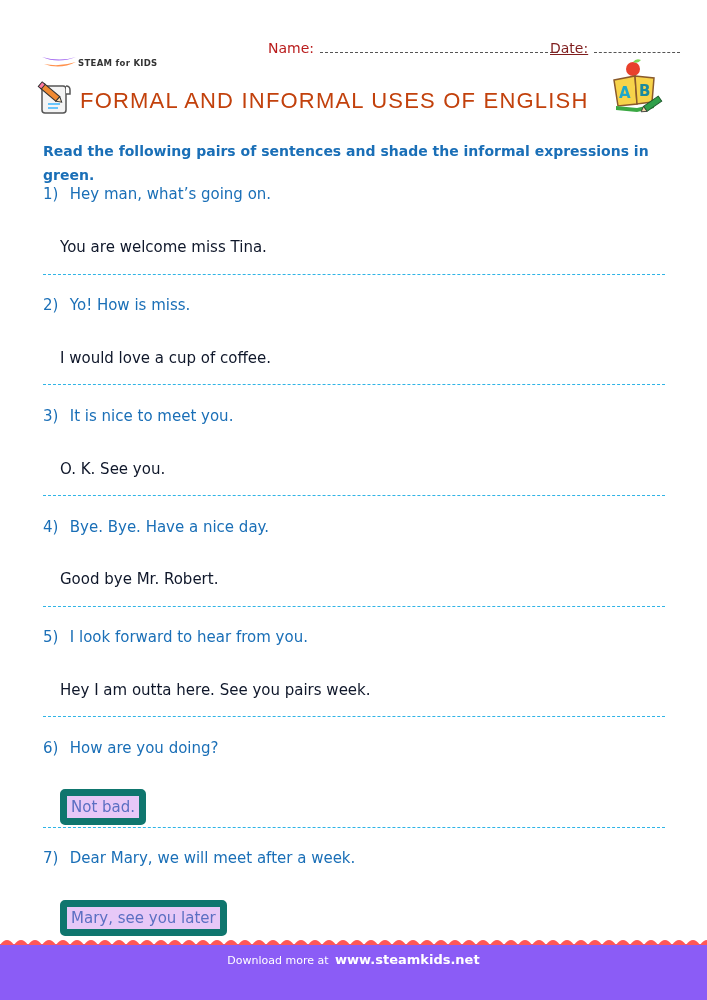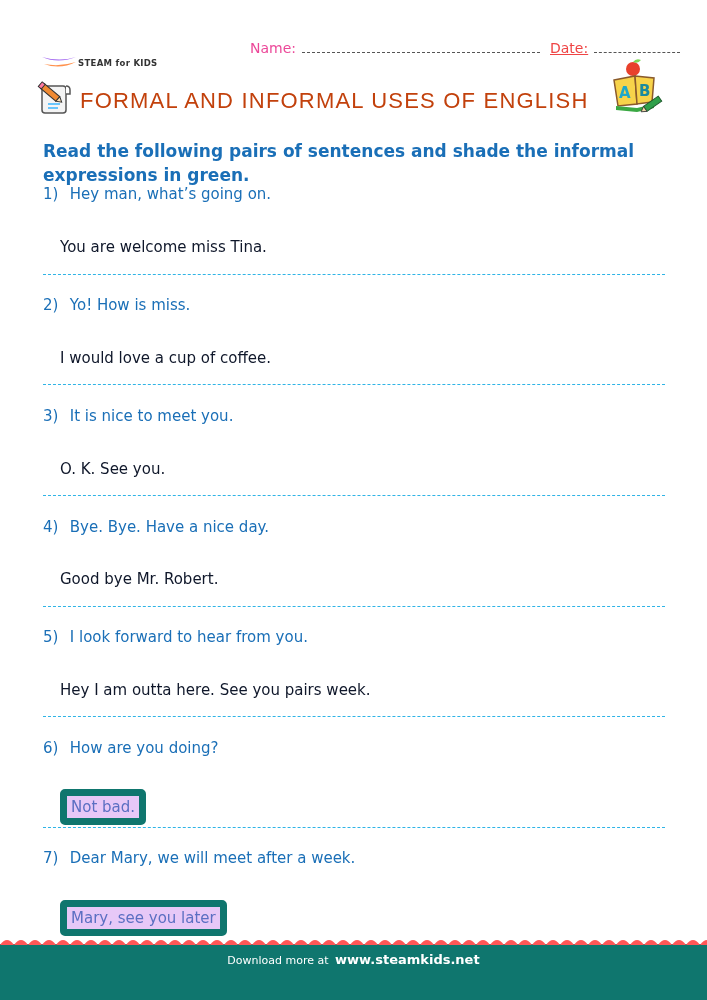--- a/index.html
+++ b/index.html
@@ -6,40 +6,40 @@
     html, body { width: 707px; height: 1000px; background: #ffffff; overflow: hidden; }
     body { position: relative; font-family: "Liberation Sans", sans-serif; }
 
     
     .logo { position: absolute; left: 38px; top: 30px; width: 200px; height: 45px; }
     .logo-text { font-family: "DejaVu Sans", sans-serif; font-weight: 900; font-size: 26px; letter-spacing: 0.5px; line-height: 28px; }
     .logo-text span { display: inline-block; }
     .logo-sub { position: absolute; left: 40px; top: 28px; font-family: "DejaVu Sans", sans-serif; font-weight: bold; font-size: 8.5px; color: #333; letter-spacing: 0.3px; }
     .logo-swoosh { position: absolute; left: 2px; top: 24px; }
 
-    .name-field { position: absolute; left: 250px; top: 40px; font-family: "DejaVu Sans", sans-serif; font-size: 14px; color: #ec4899; display: flex; align-items: baseline; }
+    .name-field { position: absolute; left: 268px; top: 40px; font-family: "DejaVu Sans", sans-serif; font-size: 14px; color: #b91c1c; display: flex; align-items: baseline; }
     .name-line { display: inline-block; width: 238px; border-bottom: 1px dashed #555; margin-left: 6px; height: 12px; }
-    .date-field { position: absolute; left: 550px; top: 40px; font-family: "DejaVu Sans", sans-serif; font-size: 14px; color: #ef4444; display: flex; align-items: baseline; text-decoration: underline; }
+    .date-field { position: absolute; left: 550px; top: 40px; font-family: "DejaVu Sans", sans-serif; font-size: 14px; color: #7f1d1d; display: flex; align-items: baseline; text-decoration: underline; }
     .date-line { display: inline-block; width: 86px; border-bottom: 1px dashed #555; margin-left: 6px; height: 12px; }
 
     .title-icon { position: absolute; left: 36px; top: 80px; }
     .title { position: absolute; left: 80px; top: 88px; font-family: "Liberation Sans", sans-serif; font-weight: normal; font-size: 22px; color: #c2410c; letter-spacing: 1.2px; white-space: nowrap; }
     .book-icon { position: absolute; left: 608px; top: 58px; }
 
     
-    .instructions { position: absolute; left: 43px; top: 139px; width: 610px; font-family: "DejaVu Sans", sans-serif; font-weight: bold; font-size: 17px; line-height: 24px; color: #1a6fb7; }
+    .instructions { position: absolute; left: 43px; top: 139px; width: 610px; font-family: "DejaVu Sans", sans-serif; font-weight: bold; font-size: 14px; line-height: 24px; color: #1a6fb7; }
 
     .q { position: absolute; left: 43px; font-family: "DejaVu Sans", sans-serif; font-size: 15px; color: #1a6fb7; white-space: nowrap; }
     .q .num { display: inline-block; width: 22px; }
     .a { position: absolute; left: 60px; font-family: "DejaVu Sans", sans-serif; font-size: 15px; color: #0f172a; white-space: nowrap; }
     .a.hl { left: 60px; background: #e7c8f7; border: 7px solid #0f766e; border-radius: 5px; padding: 0 4px; color: #5b6fc2; line-height: 22px; }
     .sep { position: absolute; left: 43px; width: 622px; height: 0; border-top: 1.3px dashed #2fb4e6; }
 
     
-    .footer { position: absolute; left: 0; top: 944px; width: 707px; height: 56px; background: #0f766e; }
+    .footer { position: absolute; left: 0; top: 944px; width: 707px; height: 56px; background: #8b5cf6; }
     .scallops { position: absolute; left: 0; top: -7px; width: 707px; height: 8px; }
     .footer-line1 { position: absolute; left: 0; width: 707px; top: 8px; text-align: center; color: #ffffff; font-family: "DejaVu Sans", sans-serif; font-size: 11px; }
     .footer-line1 .url { font-weight: bold; font-size: 13px; margin-left: 3px; }
     .footer-line2 { position: absolute; left: 0; width: 707px; top: 29px; text-align: center; color: #ffffff; font-family: "DejaVu Sans", sans-serif; font-style: italic; font-size: 11px; padding-left: 12px; }
   </style>
 </head>
 <body>
 
 <div class="logo">
   <svg class="logo-swoosh" width="40" height="18" viewBox="0 0 40 18">

